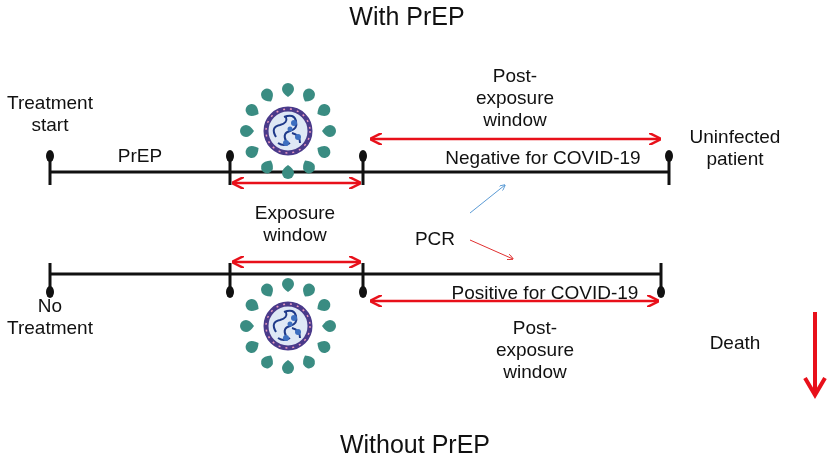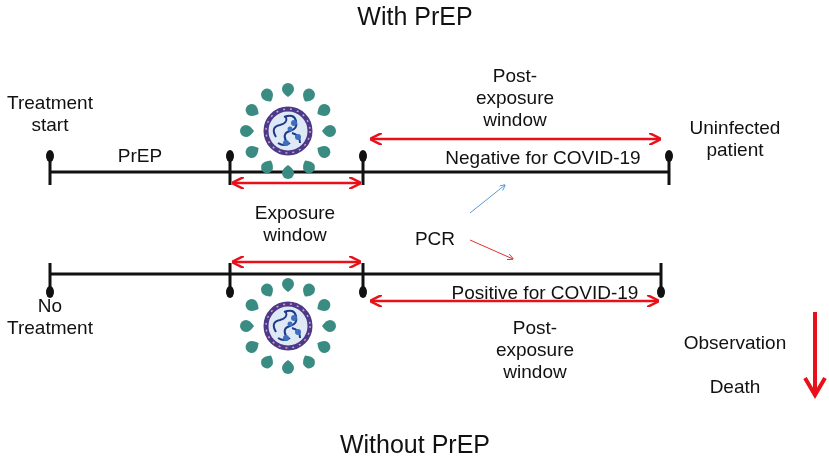--- a/index.html
+++ b/index.html
@@ -6,45 +6,44 @@
     body { width: 829px; height: 463px; position: relative; overflow: hidden;
            font-family: "Liberation Sans", sans-serif; color: #111; }
     .txt { position: absolute; text-align: center; line-height: 1.15; white-space: pre-line; }
     .title { font-size: 25px; }
     .lbl { font-size: 19px; }
     svg.canvas { position: absolute; left: 0; top: 0; }
   </style>
 </head>
 <body>
 
-<div class="txt title" style="left:300px; top:2px; width:230px;">With PrEP</div>
+<div class="txt title" style="left:292px; top:2px; width:230px;">With PrEP</div>
 <div class="txt title" style="left:290px; top:430px; width:250px;">Without PrEP</div>
 
 <div class="txt lbl" style="left:0px; top:92px; width:100px;">Treatment
 start</div>
 <div class="txt lbl" style="left:100px; top:145px; width:80px;">PrEP</div>
 <div class="txt lbl" style="left:440px; top:65px; width:150px;">Post-
 exposure
 window</div>
 <div class="txt lbl" style="left:428px; top:147px; width:230px;">Negative for COVID-19</div>
-<div class="txt lbl" style="left:680px; top:117px; width:110px;">Uninfected
+<div class="txt lbl" style="left:680px; top:126px; width:110px;">Uninfected
 patient</div>
 
 <div class="txt lbl" style="left:240px; top:202px; width:110px;">Exposure
 window</div>
 <div class="txt lbl" style="left:400px; top:220px; width:70px;margin-top:8px;">PCR</div>
 
 <div class="txt lbl" style="left:0px; top:295px; width:100px;">No
 Treatment</div>
 <div class="txt lbl" style="left:430px; top:282px; width:230px;">Positive for COVID-19</div>
 <div class="txt lbl" style="left:460px; top:317px; width:150px;">Post-
 exposure
 window</div>
 <div class="txt lbl" style="left:670px; top:310px; width:130px;">
-  <div>Observation</div>
   <div>Death</div>
 </div>
 
 <svg class="canvas" width="829" height="463" viewBox="0 0 829 463">
   <defs>
     <marker id="redHead" viewBox="0 0 10 10" refX="9" refY="5" markerWidth="5" markerHeight="5" orient="auto-start-reverse">
       <path d="M0,0 L10,5 L0,10" fill="none" stroke="#e8101a" stroke-width="2"></path>
     </marker>
     <marker id="blueHead" viewBox="0 0 10 10" refX="9" refY="5" markerWidth="6" markerHeight="6" orient="auto">
       <path d="M0,0 L10,5 L0,10" fill="none" stroke="#5b9bd5" stroke-width="1.5"></path>

